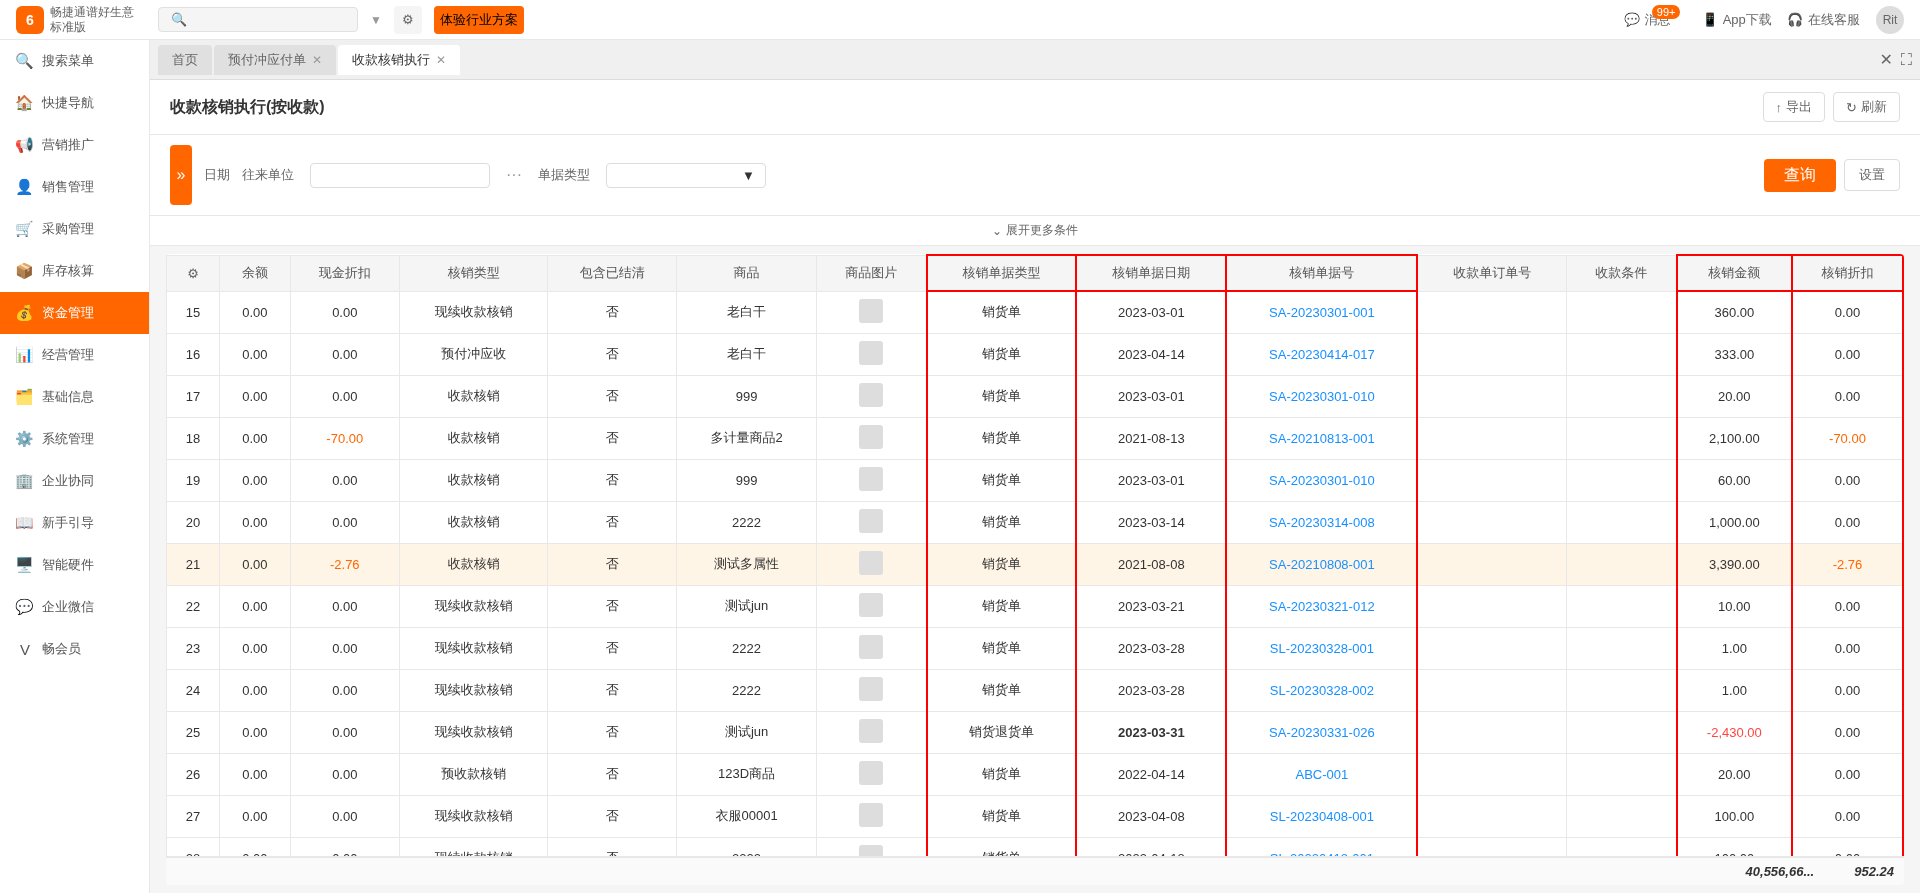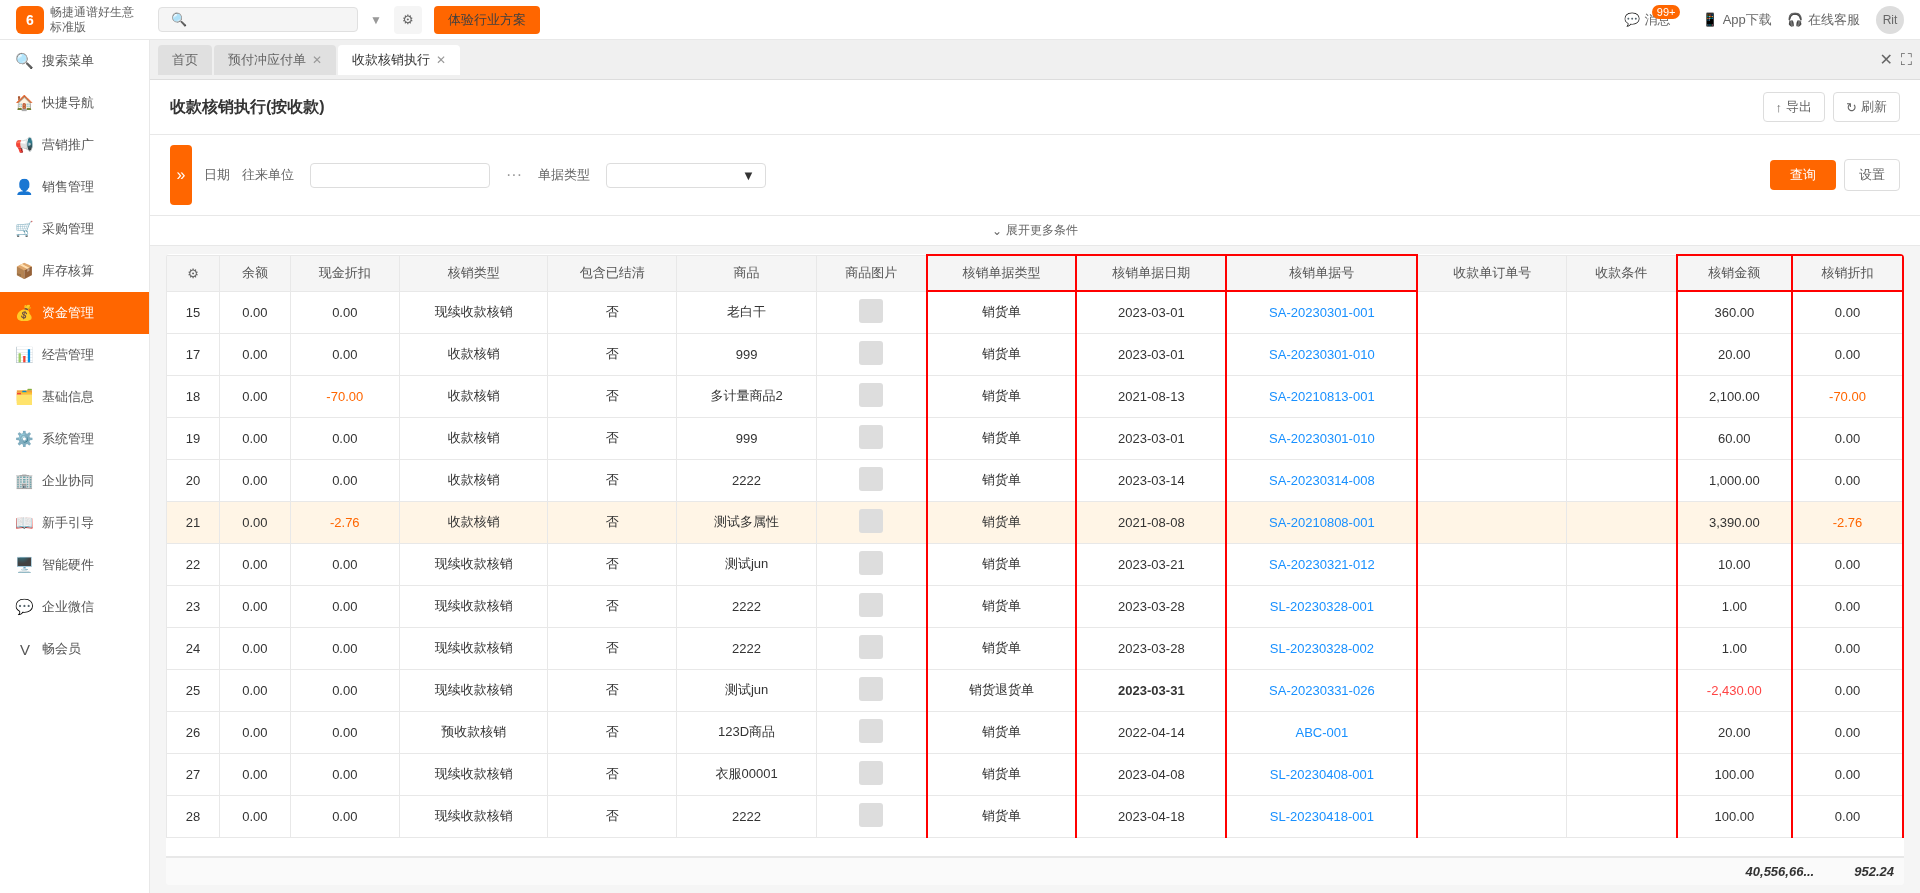--- a/index.html
+++ b/index.html
@@ -6,21 +6,21 @@
     body { font-family: 'Microsoft YaHei', Arial, sans-serif; font-size: 13px; background: #f5f5f5; color: #333; overflow: hidden; height: 893px; }
 
     
     .top-bar { height: 40px; background: #fff; display: flex; align-items: center; padding: 0 16px; border-bottom: 1px solid #e8e8e8; gap: 12px; }
     .top-bar-logo { width: 130px; display: flex; align-items: center; gap: 6px; }
     .logo-icon { width: 28px; height: 28px; background: #f60; border-radius: 6px; display: flex; align-items: center; justify-content: center; color: white; font-size: 14px; font-weight: bold; }
     .logo-text { font-size: 12px; color: #666; line-height: 1.2; }
     .search-box { background: #f5f5f5; border: 1px solid #e0e0e0; border-radius: 4px; padding: 4px 12px; width: 200px; font-size: 13px; color: #999; }
     .dropdown-arrow { color: #999; font-size: 12px; cursor: pointer; }
     .gear-btn { width: 28px; height: 28px; background: #f5f5f5; border-radius: 4px; display: flex; align-items: center; justify-content: center; cursor: pointer; color: #666; }
-    .industry-btn { background: #f60; color: #404040; border: none; border-radius: 4px; padding: 5px 14px; font-size: 13px; cursor: pointer; }
+    .industry-btn { background: #f60; color: #000000; border: none; border-radius: 4px; padding: 5px 6px; font-size: 13px; cursor: pointer; }
     .top-right { display: flex; align-items: center; gap: 16px; margin-left: auto; }
     .badge-item { display: flex; align-items: center; gap: 4px; color: #666; font-size: 13px; cursor: pointer; position: relative; }
     .badge { background: #f60; color: white; border-radius: 10px; padding: 1px 5px; font-size: 11px; position: absolute; top: -6px; right: -10px; }
     .user-avatar { width: 28px; height: 28px; background: #ddd; border-radius: 50%; display: flex; align-items: center; justify-content: center; font-size: 12px; color: #666; }
 
     
     .main-layout { display: flex; height: calc(893px - 40px); }
 
     
     .sidebar { width: 150px; background: #fff; border-right: 1px solid #e8e8e8; display: flex; flex-direction: column; }
@@ -50,21 +50,21 @@
     .filter-area { background: #fff; padding: 10px 20px; border-bottom: 1px solid #e8e8e8; }
     .filter-row { display: flex; align-items: center; gap: 12px; flex-wrap: wrap; }
     .filter-label { color: #666; font-size: 13px; }
     .filter-date-links { display: flex; gap: 6px; }
     .filter-link { color: #666; font-size: 12px; cursor: pointer; }
     .filter-link.custom { color: #fff; background: #f60; padding: 1px 6px; border-radius: 3px; }
     .date-range { color: #666; font-size: 12px; margin-top: 2px; }
     .filter-input { border: 1px solid #ddd; border-radius: 4px; padding: 4px 10px; font-size: 13px; width: 180px; color: #333; }
     .filter-dots { color: #999; font-size: 16px; cursor: pointer; }
     .filter-select { border: 1px solid #ddd; border-radius: 4px; padding: 4px 10px; font-size: 13px; width: 160px; color: #333; display: flex; align-items: center; justify-content: space-between; cursor: pointer; }
-    .query-btn { background: #f60; color: white; border: none; border-radius: 4px; padding: 6px 20px; font-size: 13px; cursor: pointer; }
+    .query-btn { background: #f60; color: white; border: none; border-radius: 4px; padding: 6px 20px; font-size: 16px; cursor: pointer; }
     .setting-btn { background: #fff; color: #666; border: 1px solid #ddd; border-radius: 4px; padding: 6px 14px; font-size: 13px; cursor: pointer; }
 
     
     .expand-bar { background: #fff; padding: 6px 20px; border-bottom: 1px solid #e8e8e8; display: flex; justify-content: center; }
     .expand-btn { color: #666; font-size: 12px; cursor: pointer; display: flex; align-items: center; gap: 4px; }
 
     
     .table-container { flex: 1; overflow: auto; padding: 0; background: #fff; margin: 8px 16px; border-radius: 4px; position: relative; }
     .table-wrapper { overflow: auto; height: 100%; }
     table { width: 100%; border-collapse: collapse; font-size: 13px; }
@@ -299,20 +299,36 @@
                   <td><div style="width: 24px; height: 24px; background: rgb(221, 221, 221); border-radius: 3px; display: inline-block;"></div></td>
                   <td style="border-left: 2px solid red; border-right: 2px solid red;">销货单</td>
                   <td style="border-left: 2px solid red; border-right: 2px solid red;">2023-03-01</td>
                   <td class="link-cell" style="border-left: 2px solid red; border-right: 2px solid red;">SA-20230301-001</td>
                   <td></td>
                   <td></td>
                   <td style="border-left: 2px solid red; border-right: 2px solid red; margin-top: 13px;">360.00</td>
                   <td style="border-left: 2px solid red; border-right: 2px solid red;">0.00</td>
                 </tr>
                 <tr>
+                  <td>16</td>
+                  <td>0.00</td>
+                  <td>0.00</td>
+                  <td>预付冲应收</td>
+                  <td>否</td>
+                  <td>老白干</td>
+                  <td><div style="width: 24px; height: 24px; background: rgb(221, 221, 221); border-radius: 3px; display: inline-block;"></div></td>
+                  <td style="border-left: 2px solid red; border-right: 2px solid red;">销货单</td>
+                  <td style="border-left: 2px solid red; border-right: 2px solid red;">2023-04-14</td>
+                  <td class="link-cell" style="border-left: 2px solid red; border-right: 2px solid red;">SA-20230414-017</td>
+                  <td></td>
+                  <td></td>
+                  <td style="border-left: 2px solid red; border-right: 2px solid red;">333.00</td>
+                  <td style="border-left: 2px solid red; border-right: 2px solid red;">0.00</td>
+                </tr>
+                <tr>
                   <td>17</td>
                   <td>0.00</td>
                   <td>0.00</td>
                   <td>收款核销</td>
                   <td>否</td>
                   <td>999</td>
                   <td><div style="width: 24px; height: 24px; background: rgb(221, 221, 221); border-radius: 3px; display: inline-block;"></div></td>
                   <td style="border-left: 2px solid red; border-right: 2px solid red;">销货单</td>
                   <td style="border-left: 2px solid red; border-right: 2px solid red;">2023-03-01</td>
                   <td class="link-cell" style="border-left: 2px solid red; border-right: 2px solid red;">SA-20230301-010</td>

